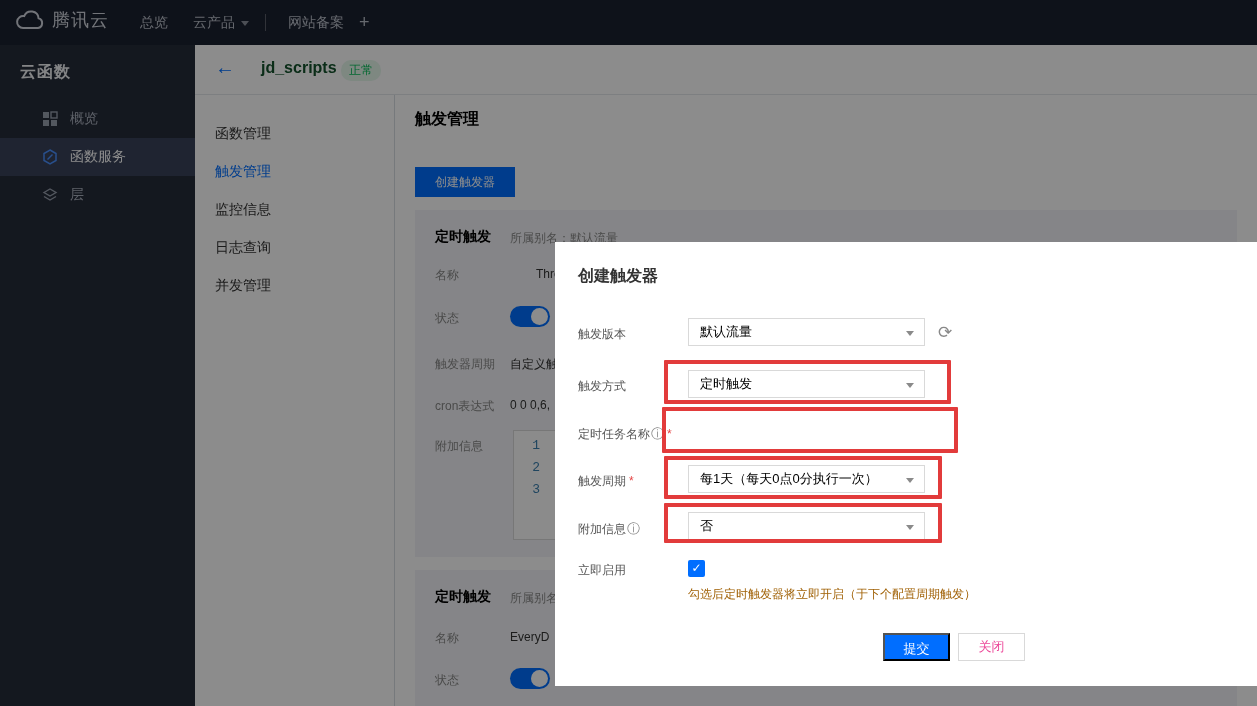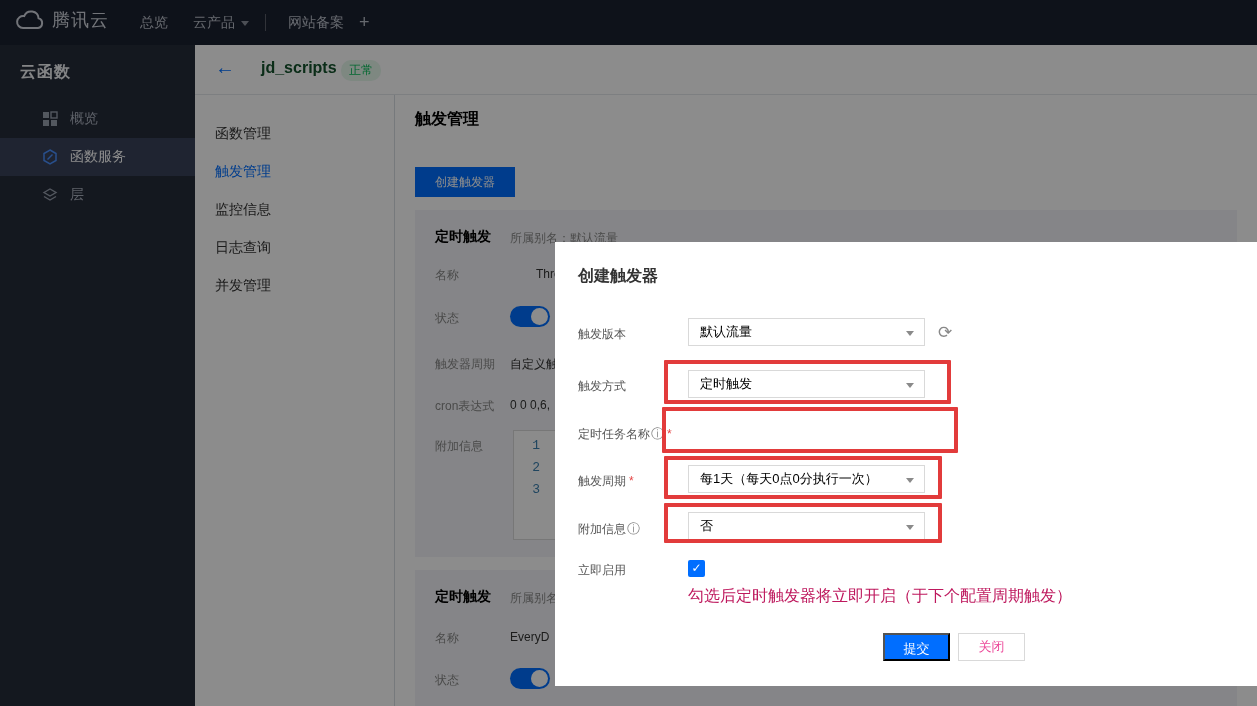--- a/index.html
+++ b/index.html
@@ -74,21 +74,21 @@
                background:#fff; font-size:13px; color:#000; line-height:26px; padding-left:11px; cursor:pointer; }
   .m-input { position:absolute; left:133px; width:237px; height:28px; border:1px solid #d9d9d9;
              font-size:13px; color:#000; padding-left:11px; font-family:"Liberation Sans","DejaVu Sans",sans-serif; }
   .sel-caret { position:absolute; right:10px; top:12px; width:0; height:0; border-left:4px solid transparent;
                border-right:4px solid transparent; border-top:5px solid #8a8a8a; }
   .info-icon { font-size:13px; color:#8a8a8a; margin-left:1px; }
   .req-star { color:#e54545; margin-left:3px; font-size:12px; }
   .refresh-icon { position:absolute; left:383px; font-size:17px; color:#888; cursor:pointer; }
   .checkbox { position:absolute; left:133px; top:318px; width:17px; height:17px; background:#006eff;
               color:#fff; font-size:12px; text-align:center; line-height:17px; border-radius:2px; cursor:pointer; }
-  .helper { position:absolute; left:133px; top:344px; font-size:16px; color:#be185d; }
+  .helper { position:absolute; left:133px; top:344px; font-size:12px; color:#a16207; }
   .btn { position:absolute; top:391px; width:67px; height:28px; font-size:13px; text-align:center;
          line-height:28px; cursor:pointer; }
   .btn-submit { left:328px; background:#006eff; color:#fff; }
   .btn-close { left:403px; background:#fff; color:#ec4899; border:1px solid #d9d9d9; line-height:26px; }
 
   
   .red-rect { position:absolute; border:4px solid #e23b3b; z-index:70; border-radius:1px; }
   .rr1 { left:664px; top:360px; width:287px; height:44px; }
   .rr2 { left:662px; top:407px; width:296px; height:46px; }
   .rr3 { left:664px; top:456px; width:278px; height:43px; }

